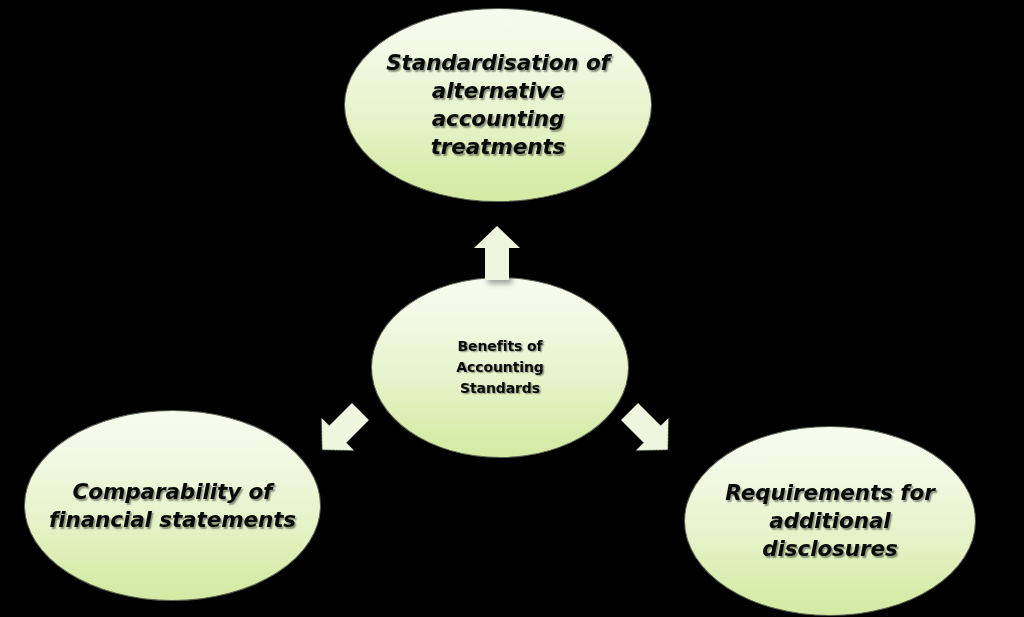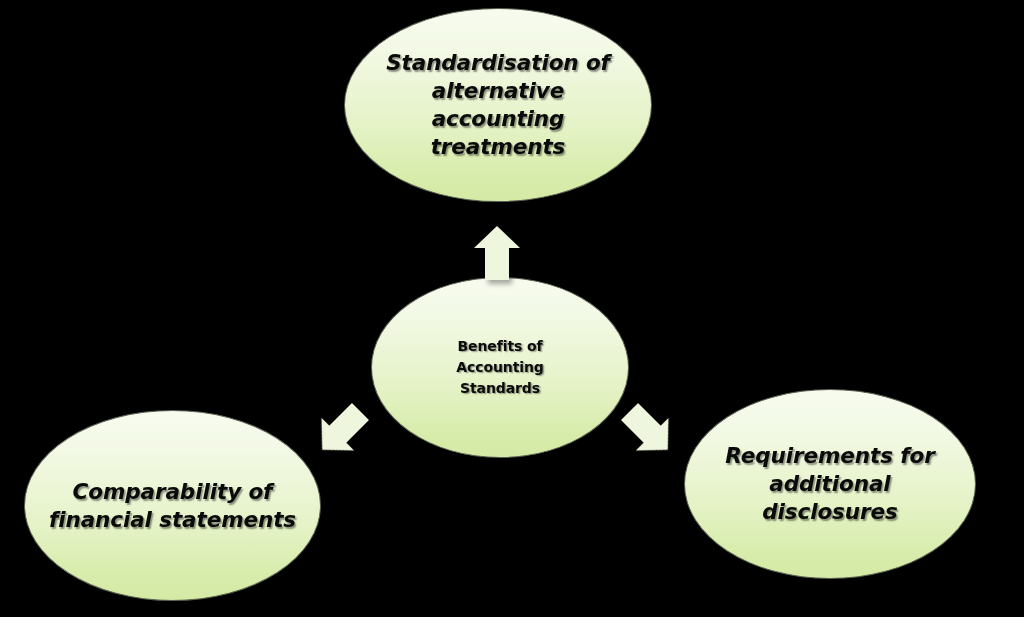--- a/index.html
+++ b/index.html
@@ -51,21 +51,21 @@
     font-size: 14px;
     line-height: 1.50;
     width: 74%;
     text-shadow: 1.4px 1.4px 1.4px rgba(0,0,0,0.40);
   }
 
   
   #node-top    { left: 344px; top: 8px;   width: 308px; height: 194px; }
   #node-center { left: 371px; top: 277px; width: 258px; height: 181px; }
   #node-left   { left: 24px;  top: 410px; width: 297px; height: 191px; align-items: center; }
-  #node-right  { left: 684px; top: 389px; width: 292px; height: 190px; }
+  #node-right  { left: 684px; top: 426px; width: 292px; height: 190px; }
 
   
   .arrow {
     position: absolute;
     width: 48px;
     height: 56px;
   }
   .arrow svg { display: block; overflow: visible; }
   .arrow .arrow-body {
     fill: #eef7dd;

